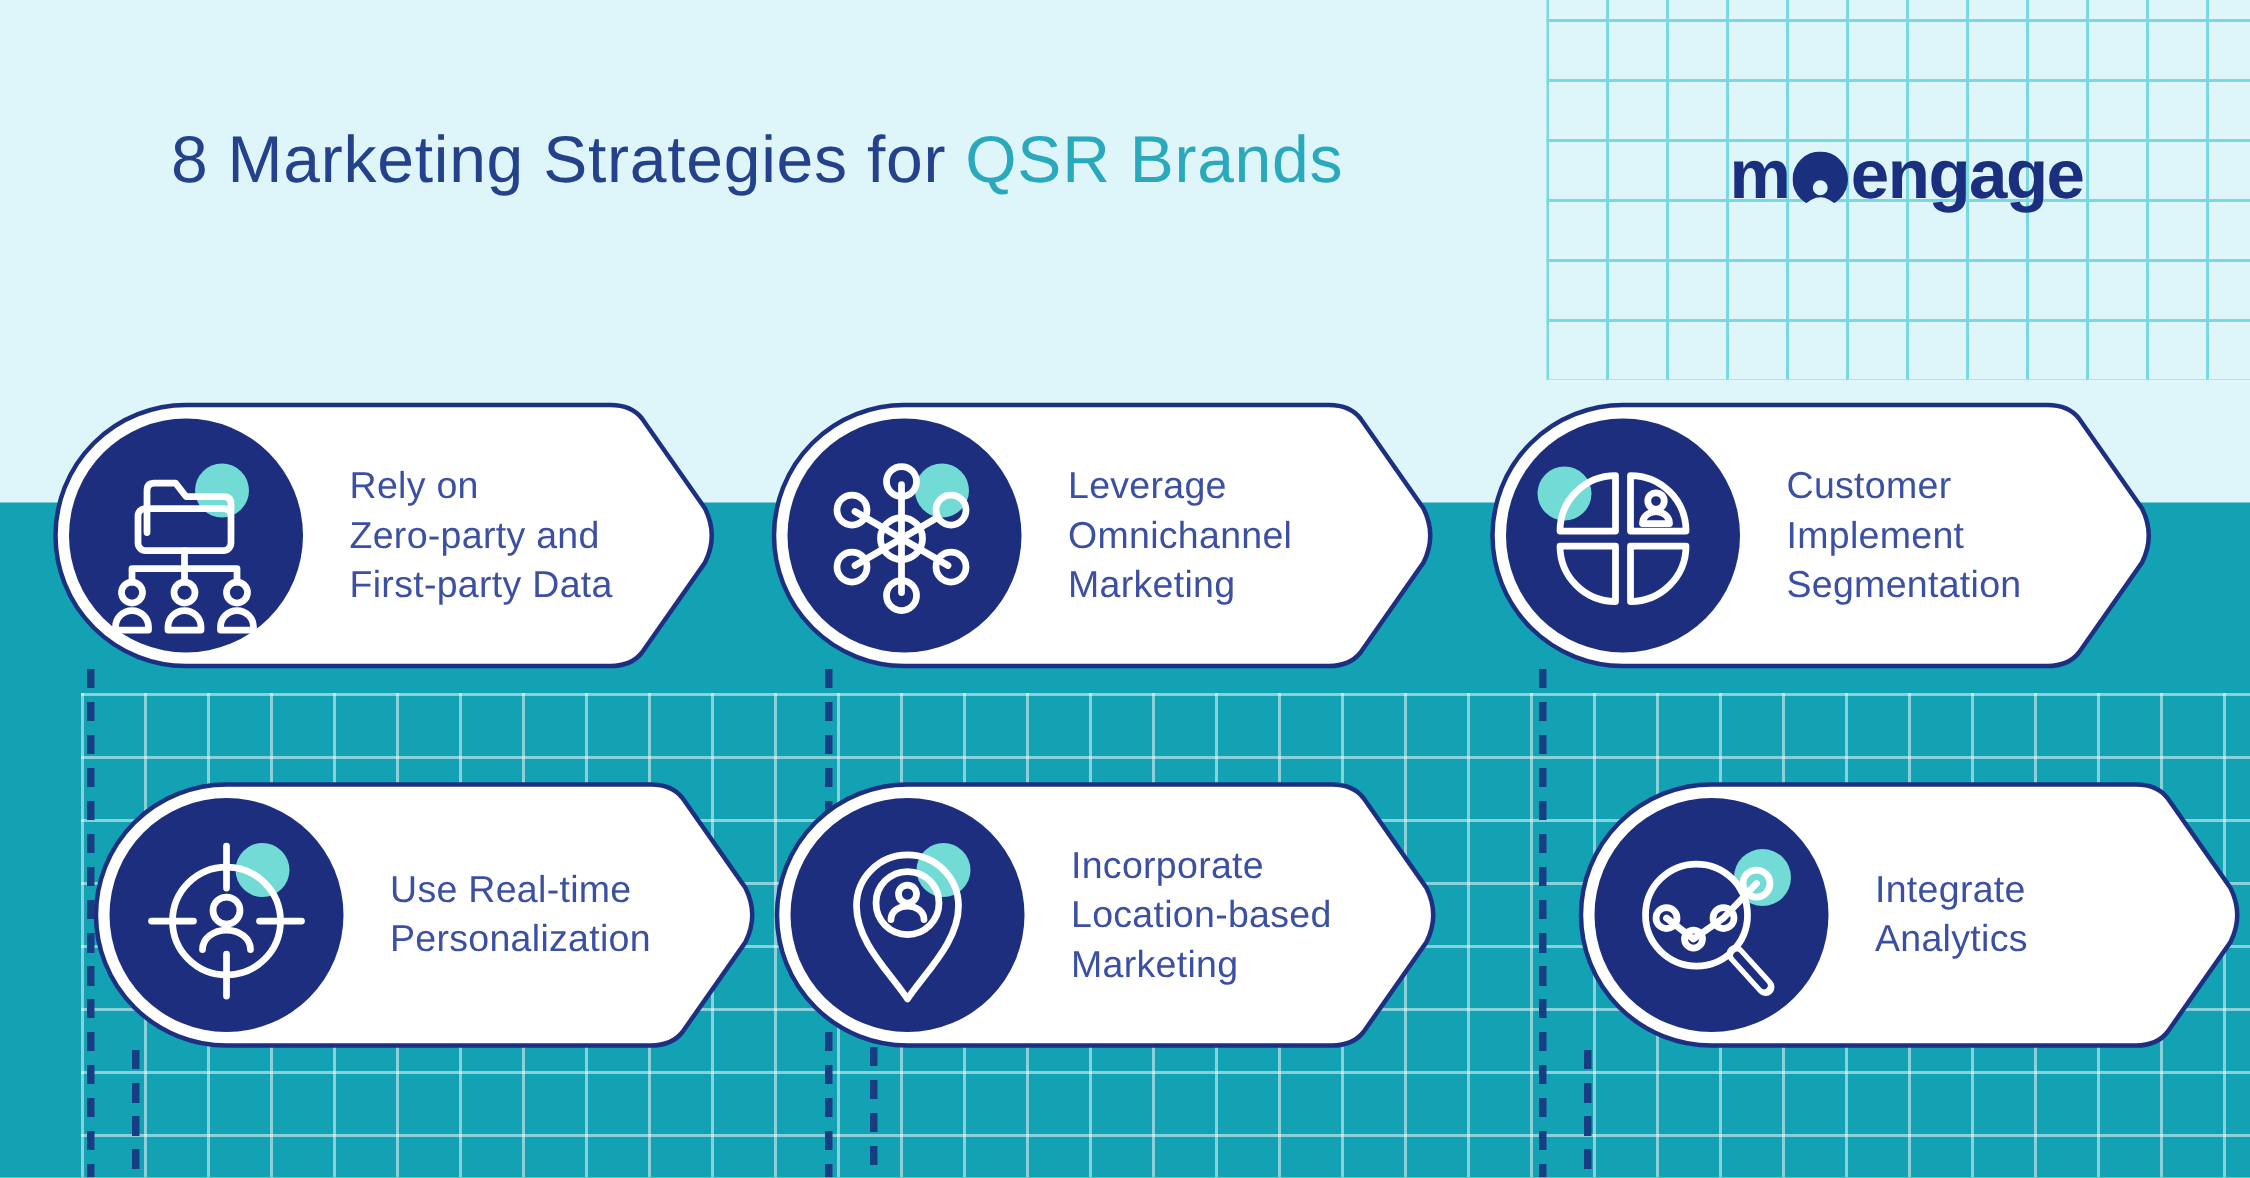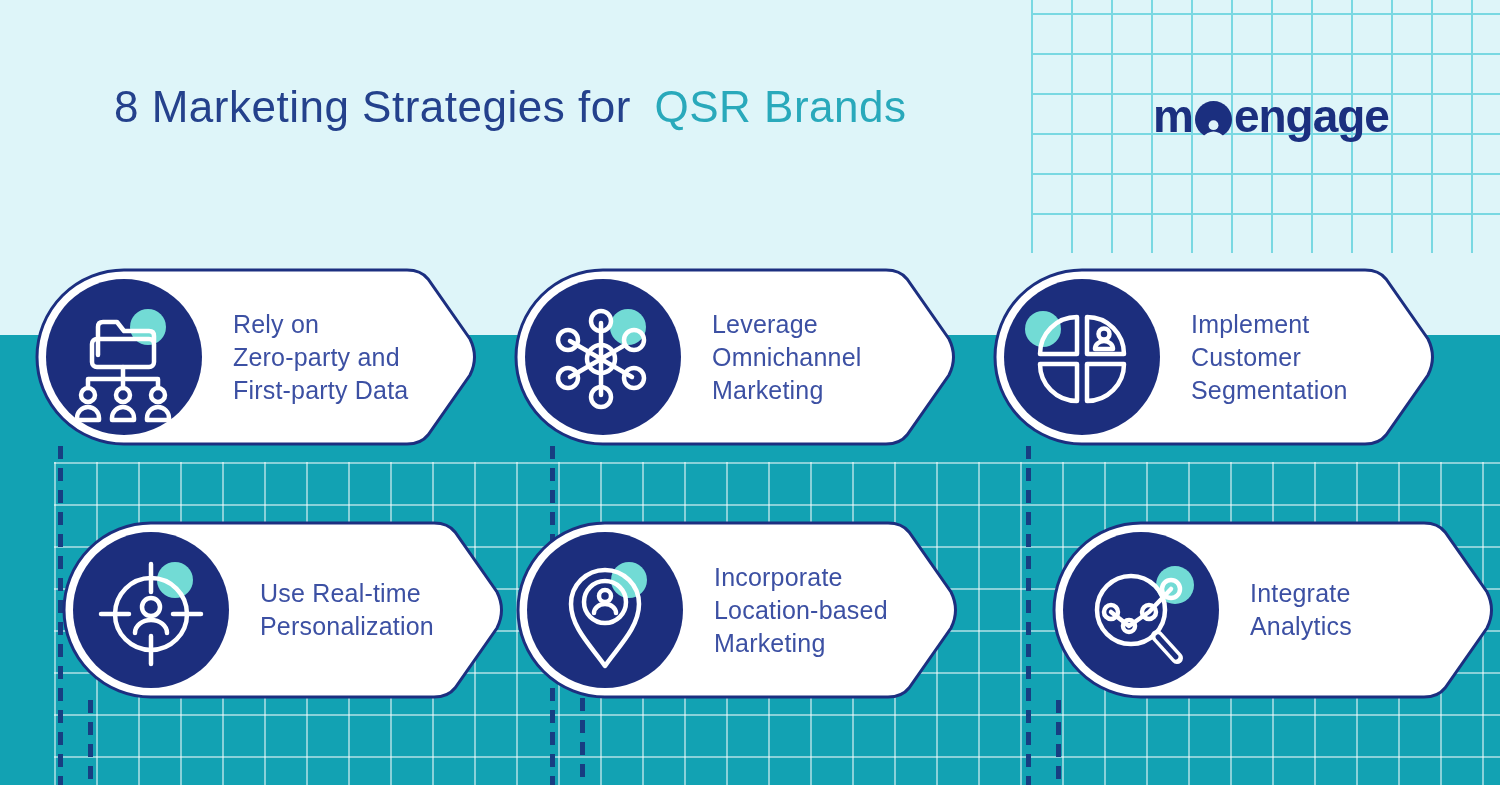--- a/index.html
+++ b/index.html
@@ -22,21 +22,21 @@
       repeating-linear-gradient(to bottom,rgba(255,255,255,.5) 0 2px,transparent 2px 42px);
   }
   .dash{
     position:absolute;width:5px;
     background:repeating-linear-gradient(180deg,#173e82 0 13px,transparent 13px 22px);
   }
   .title{
     position:absolute;left:114px;top:82px;margin:0;
     font-size:44px;font-weight:400;letter-spacing:.5px;color:#24418c;white-space:nowrap;
   }
-  .title .accent{color:#29a9bb;margin-left:11px;}
+  .title .accent{color:#29a9bb;}
   .logo{
     position:absolute;left:1153px;top:90px;height:52px;
     display:inline-flex;align-items:center;gap:1px;
     font-size:46px;font-weight:bold;color:#1b2f7f;letter-spacing:-1px;
   }
   .logo svg{display:block;margin:6px 1px 0 1px;}
   .card{position:absolute;width:447px;height:200px;}
   .card > svg.shape{position:absolute;left:0;top:0;}
   .card .label{
     position:absolute;left:198px;top:0;width:235px;height:178px;
@@ -128,22 +128,22 @@
       <g transform="translate(11,11)">
         <path class="ic" d="M73,75 H36 A37,37 0 0 1 73,38 Z"></path>
         <path class="ic" d="M83,75 V38 A37,37 0 0 1 120,75 Z"></path>
         <path class="ic" d="M73,85 V122 A37,37 0 0 1 36,85 Z"></path>
         <path class="ic" d="M83,85 H120 A37,37 0 0 1 83,122 Z"></path>
         <circle class="ic" cx="100" cy="55" r="5.5" stroke-width="4"></circle>
         <path class="ic" d="M91,70 a9,8 0 0 1 18,0 z" stroke-width="4"></path>
       </g>
     </svg>
     <div class="label">
+      <span>Customer</span>
       <span>Implement</span>
-      <span>Customer</span>
       <span>Segmentation</span>
     </div>
   </div>
 
   <div class="card" style="left:62px;top:521px">
     <svg class="shape" width="447" height="178" viewBox="0 0 447 178">
       <path d="M89,2 L372,2 Q386,2 393,11 L435,71 Q444,89 435,107 L393,167 Q386,176 372,176 L89,176 A87,87 0 0 1 89,2 Z" fill="#ffffff" stroke="#1c2f80" stroke-width="3"></path>
       <circle cx="89" cy="89" r="78" fill="#1c2e7d"></circle>
       <circle cx="113" cy="59" r="18" fill="#72dbd5"></circle>
       <g transform="translate(11,11)">

